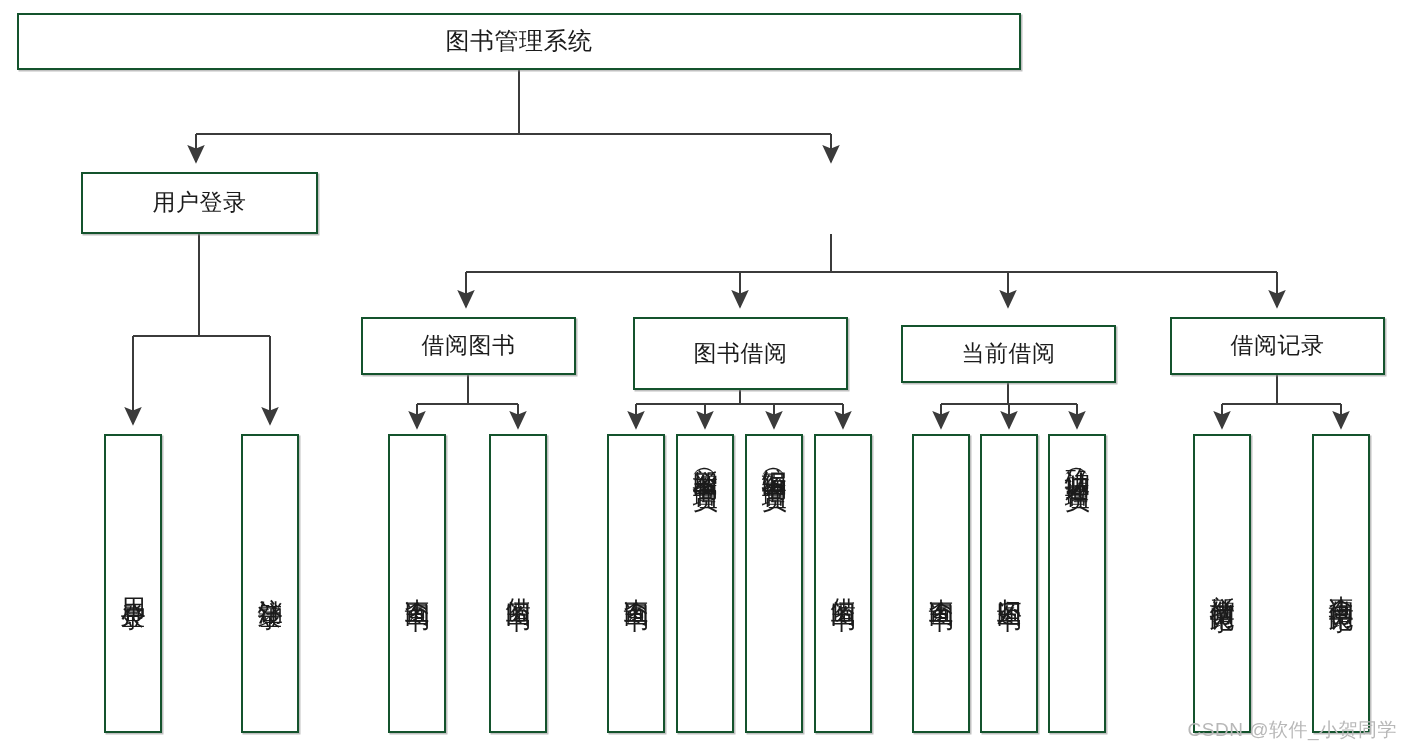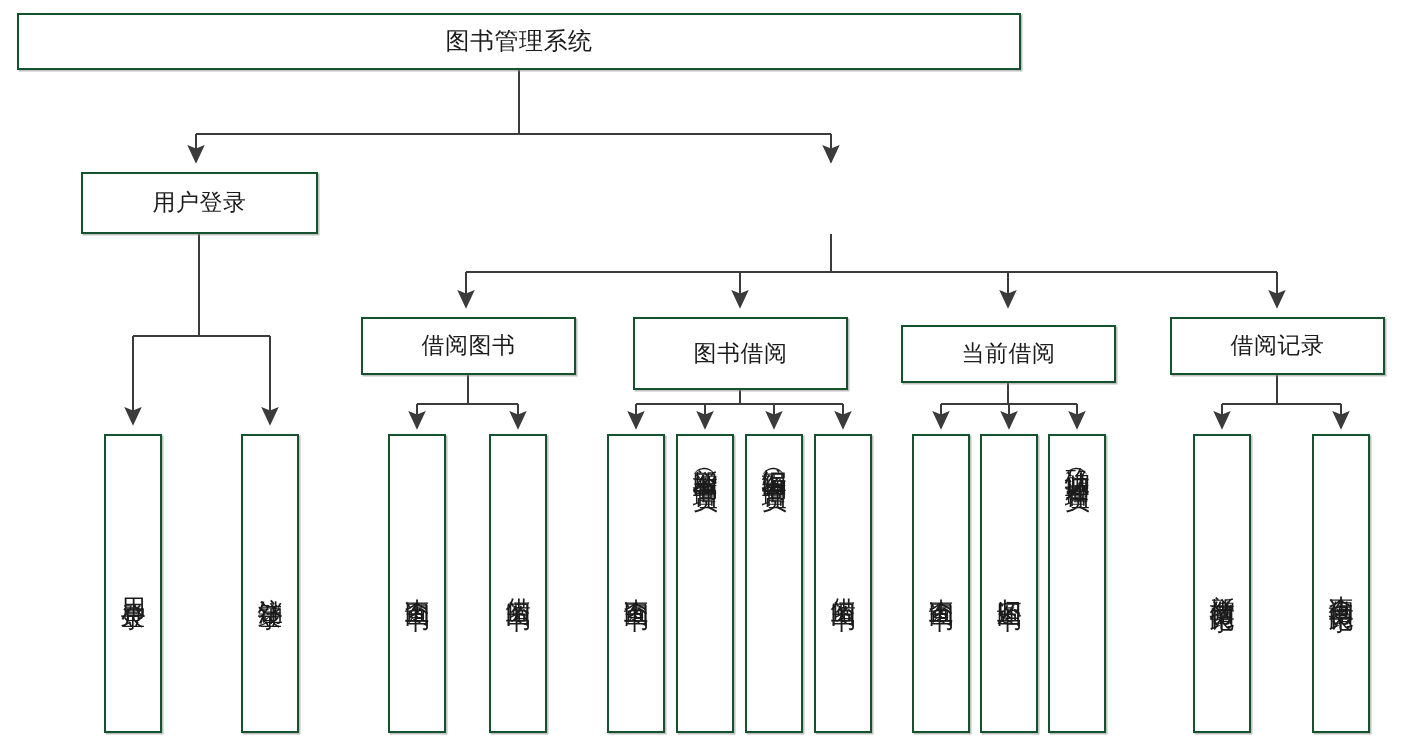--- a/index.html
+++ b/index.html
@@ -206,14 +206,15 @@
   </div>
 
   <div class="node vert center-v" style="left:1193px; top:434px; width:58px; height:299px;">
     <span class="label">新增借阅记录</span>
   </div>
 
   <div class="node vert center-v" style="left:1312px; top:434px; width:58px; height:299px;">
     <span class="label">查询借阅记录</span>
   </div>
 
+  <div class="watermark">CSDN @软件_小贺同学</div>
 
 </div>
 
 </body></html>

